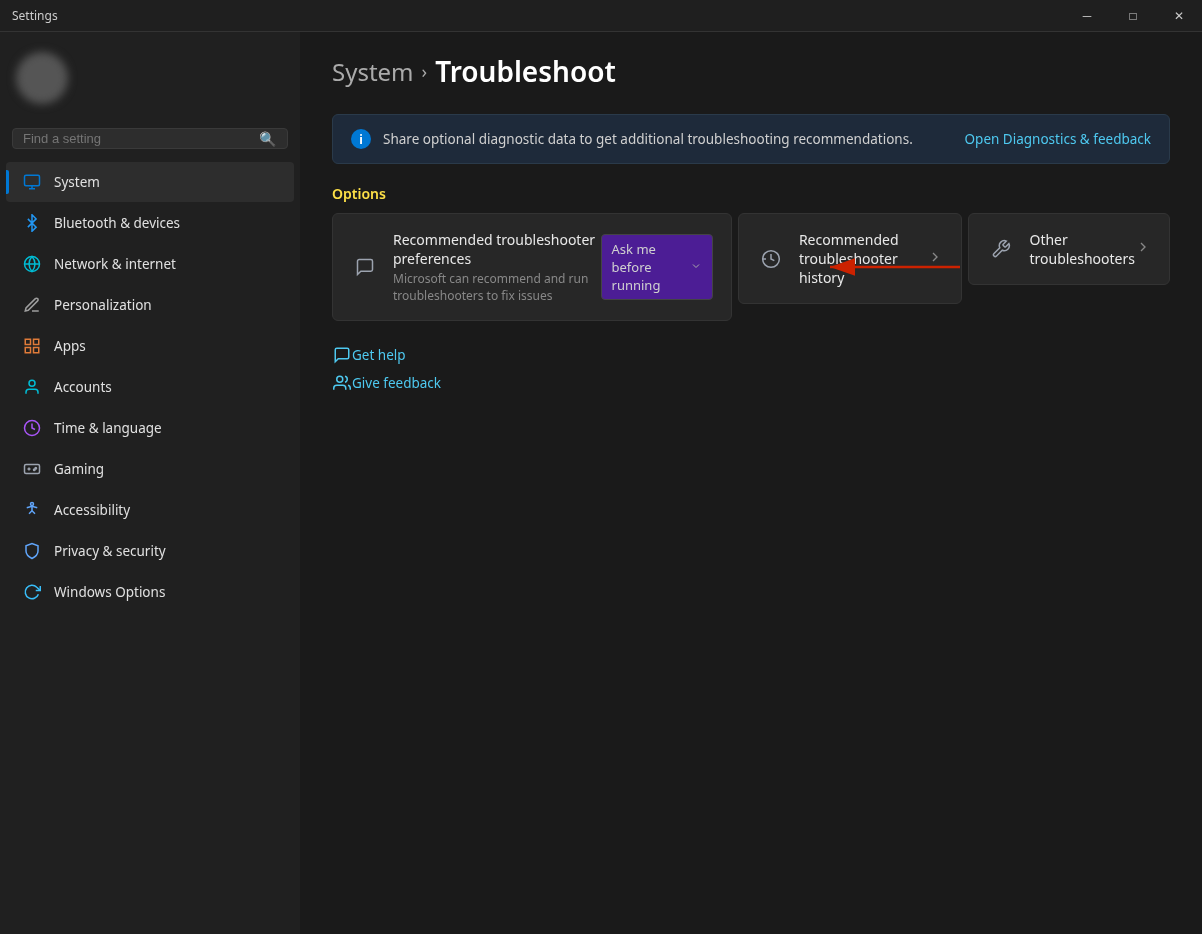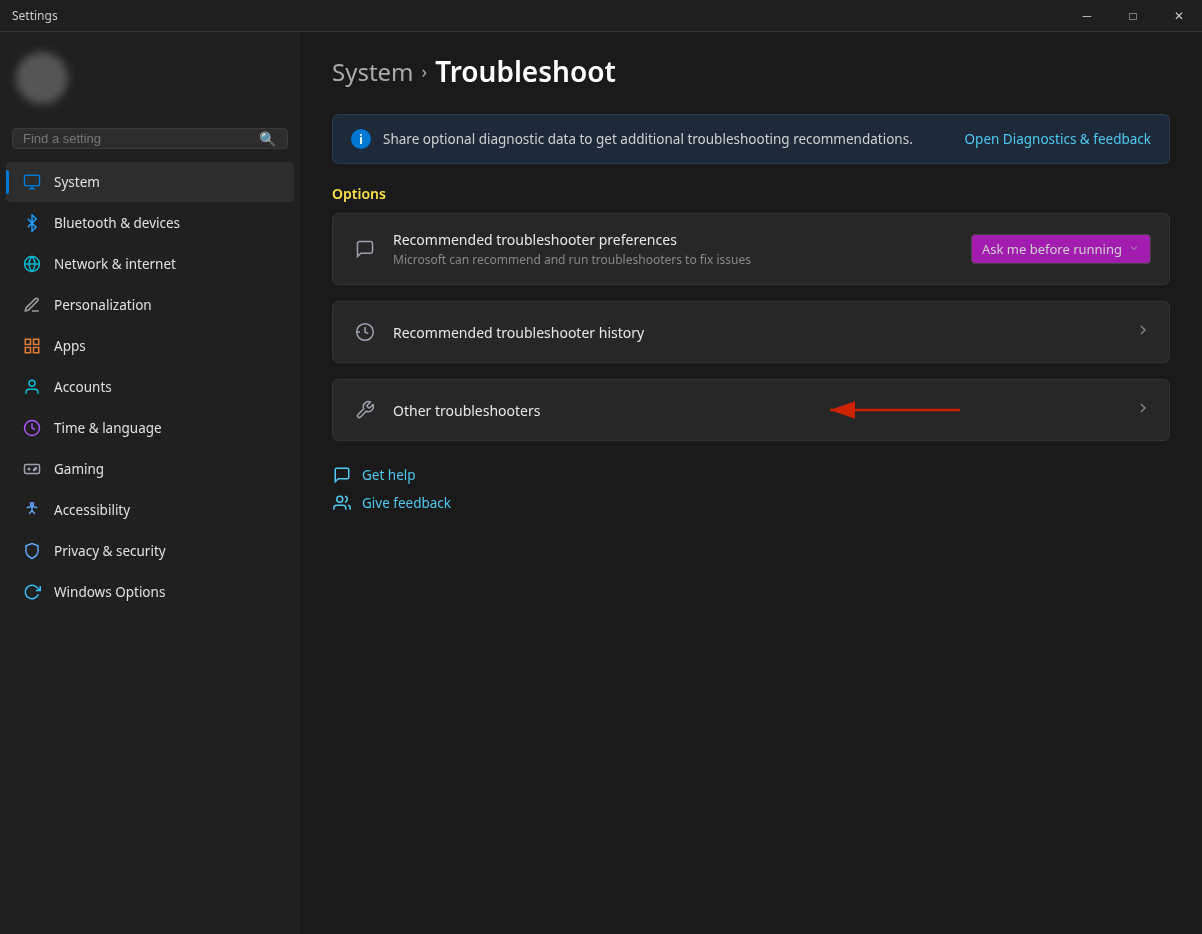--- a/index.html
+++ b/index.html
@@ -216,22 +216,21 @@
     
     .options-title {
       font-size: 14px;
       font-weight: 600;
       color: #fde047;
       margin-bottom: 10px;
     }
 
     .options-list {
       display: flex;
-      flex-direction: column;
-      gap: 16px;
+      gap: 6px;
     }
 
     .option-item {
       display: flex;
       align-items: center;
       justify-content: space-between;
       background: #272727;
       border-radius: 6px;
       padding: 16px 18px;
       cursor: pointer;
@@ -268,21 +267,21 @@
       color: #888;
     }
     .option-right {
       display: flex;
       align-items: center;
       gap: 8px;
     }
     .option-dropdown {
       display: flex;
       align-items: center;
-      background: #a21caf;
+      background: #4c1d95;
       border-radius: 4px;
       padding: 5px 10px;
       font-size: 13px;
       color: #d0d0d0;
       gap: 6px;
       border: 1px solid #444;
     }
     .chevron-right {
       color: #888;
       font-size: 16px;
@@ -295,21 +294,20 @@
     
     .footer-links {
       margin-top: 24px;
       display: flex;
       flex-direction: column;
       gap: 8px;
     }
     .footer-link-item {
       display: flex;
       align-items: center;
-      gap: 10px;
       cursor: pointer;
       width: fit-content;
     }
     .footer-link-icon {
       width: 20px;
       height: 20px;
       display: flex;
       align-items: center;
       justify-content: center;
       font-size: 16px;

